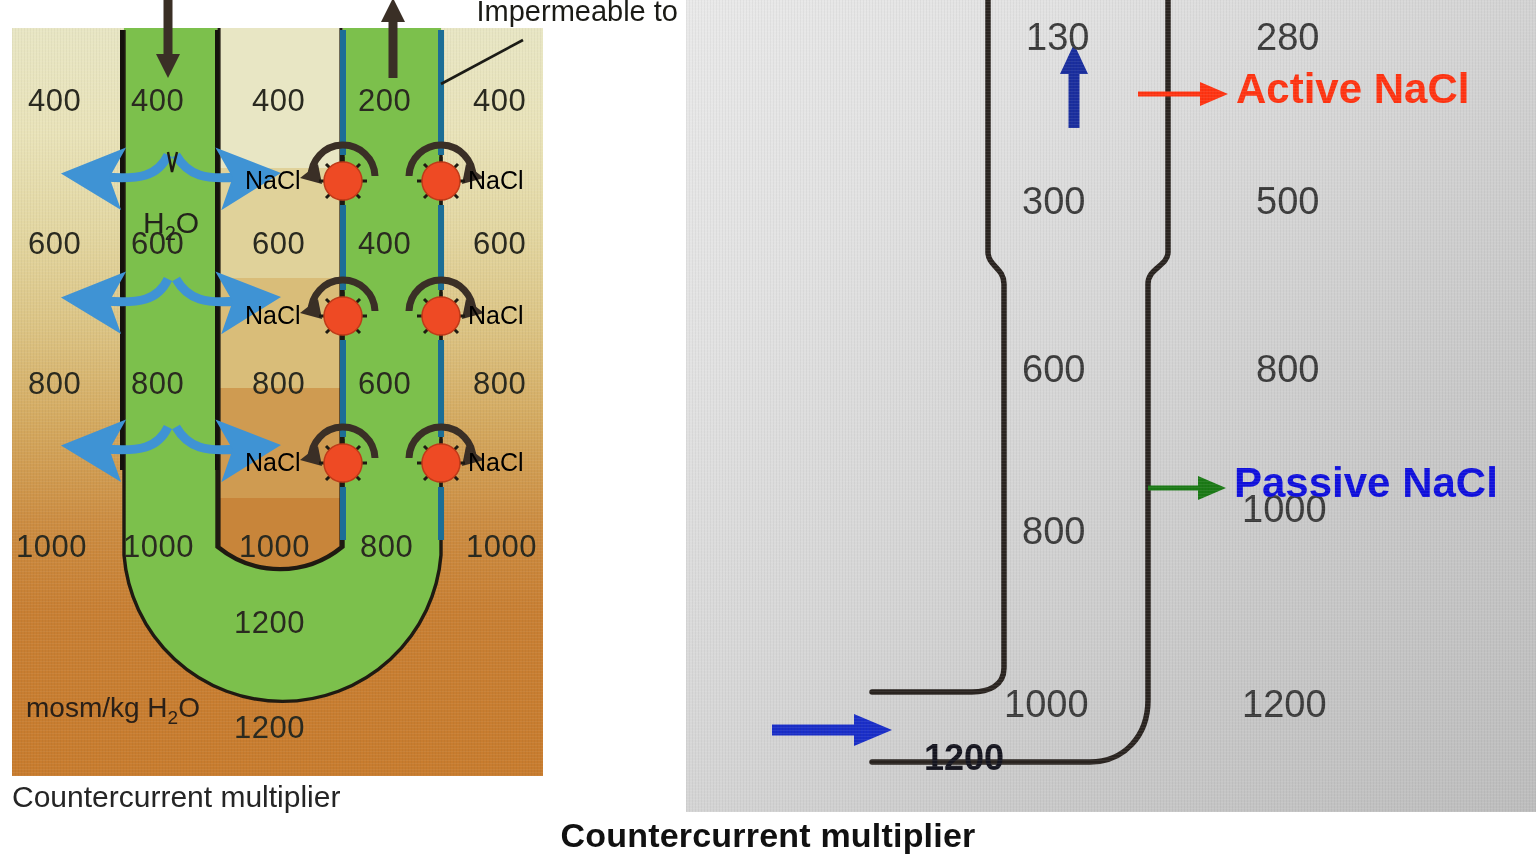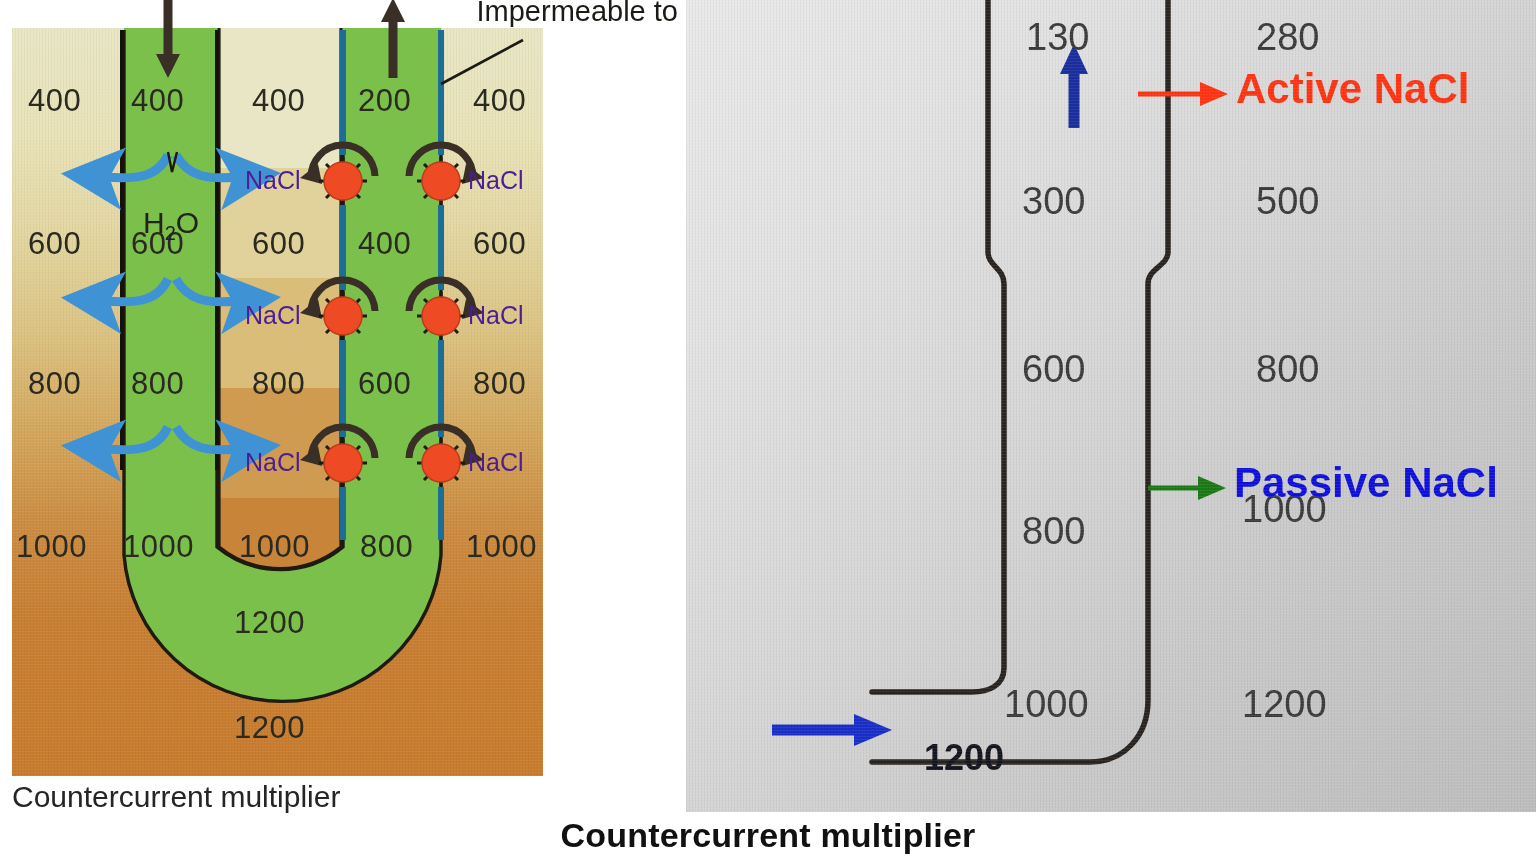--- a/index.html
+++ b/index.html
@@ -15,21 +15,21 @@
         #e8e6c4 0%, #e9e3b9 14%, #e3d7a2 27%, #dcc484 40%,
         #d4a95f 53%, #cc8d42 66%, #c87f33 78%, #c87c2e 100%);}
   #left-figure::after{content:"";position:absolute;left:0;top:0;right:0;bottom:0;
      background-image:
        repeating-linear-gradient(0deg, rgba(255,255,255,.055) 0 1px, rgba(0,0,0,0) 1px 3px),
        repeating-linear-gradient(90deg, rgba(0,0,0,.035) 0 1px, rgba(0,0,0,0) 1px 3px);
      pointer-events:none;}
   #left-svg{position:absolute;left:0;top:0;width:686px;height:864px;}
   .lval{position:absolute;font-size:31px;color:#2a2a20;letter-spacing:.5px;
         white-space:nowrap;line-height:1;}
-  .nacl-lbl{position:absolute;font-size:25px;color:#4c1d95;white-space:nowrap;line-height:1;}
+  .nacl-lbl{position:absolute;font-size:25px;color:#000000;white-space:nowrap;line-height:1;}
   .h2o-lbl{position:absolute;font-size:30px;color:#23231b;white-space:nowrap;line-height:1;margin-top:28px;}
   .h2o-lbl sub{font-size:20px;}
   .imp-lbl{position:absolute;font-size:29px;color:#1b1b16;line-height:1.05;
            text-align:right;white-space:nowrap;}
   .mosm-lbl{position:absolute;font-size:28px;color:#2a2018;white-space:nowrap;line-height:1;}
   .mosm-lbl sub{font-size:19px;}
   .cap-lbl{position:absolute;font-size:30px;color:#252525;white-space:nowrap;line-height:1;}
 
   
   #right-panel{position:absolute;left:686px;top:0;width:850px;height:812px;
@@ -242,20 +242,23 @@
       <span>H</span><sub>2</sub><span>O</span>
     </div>
 
     <div class="nacl-lbl" style="left:245px;top:168px;">NaCl</div>
     <div class="nacl-lbl" style="left:468px;top:168px;">NaCl</div>
     <div class="nacl-lbl" style="left:245px;top:303px;">NaCl</div>
     <div class="nacl-lbl" style="left:468px;top:303px;">NaCl</div>
     <div class="nacl-lbl" style="left:245px;top:450px;">NaCl</div>
     <div class="nacl-lbl" style="left:468px;top:450px;">NaCl</div>
 
+    <div class="mosm-lbl" style="left:26px;top:694px;">
+      <span>mosm/kg H</span><sub>2</sub><span>O</span>
+    </div>
 
     <div class="cap-lbl" style="left:12px;top:782px;">Countercurrent multiplier</div>
   </div>
 
   <div id="right-panel">
     <svg id="right-svg" viewBox="0 0 850 812">
 
       <g fill="none" stroke="#2a2420" stroke-width="5.5" stroke-linecap="round">
 
         <path d="M302,-6 L302,252 C302,266 318,268 318,284 L318,668

